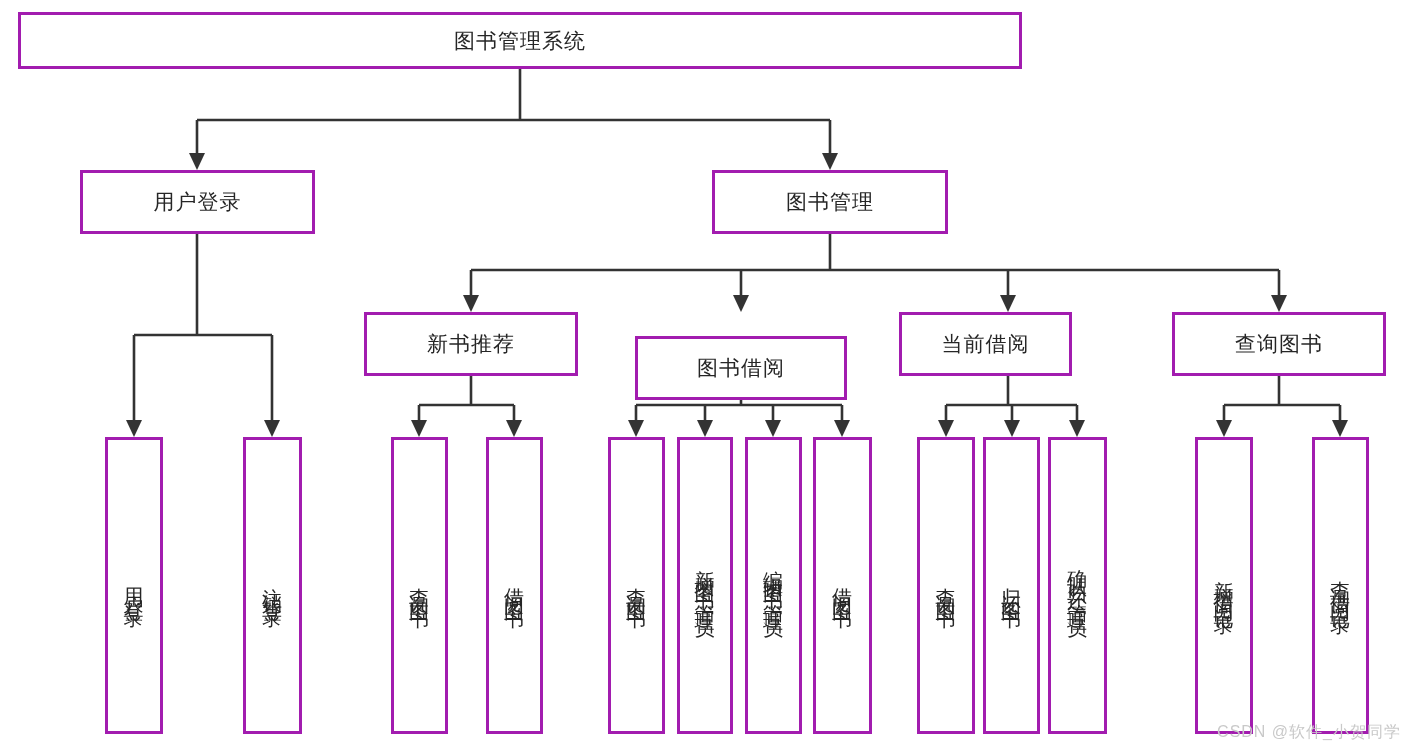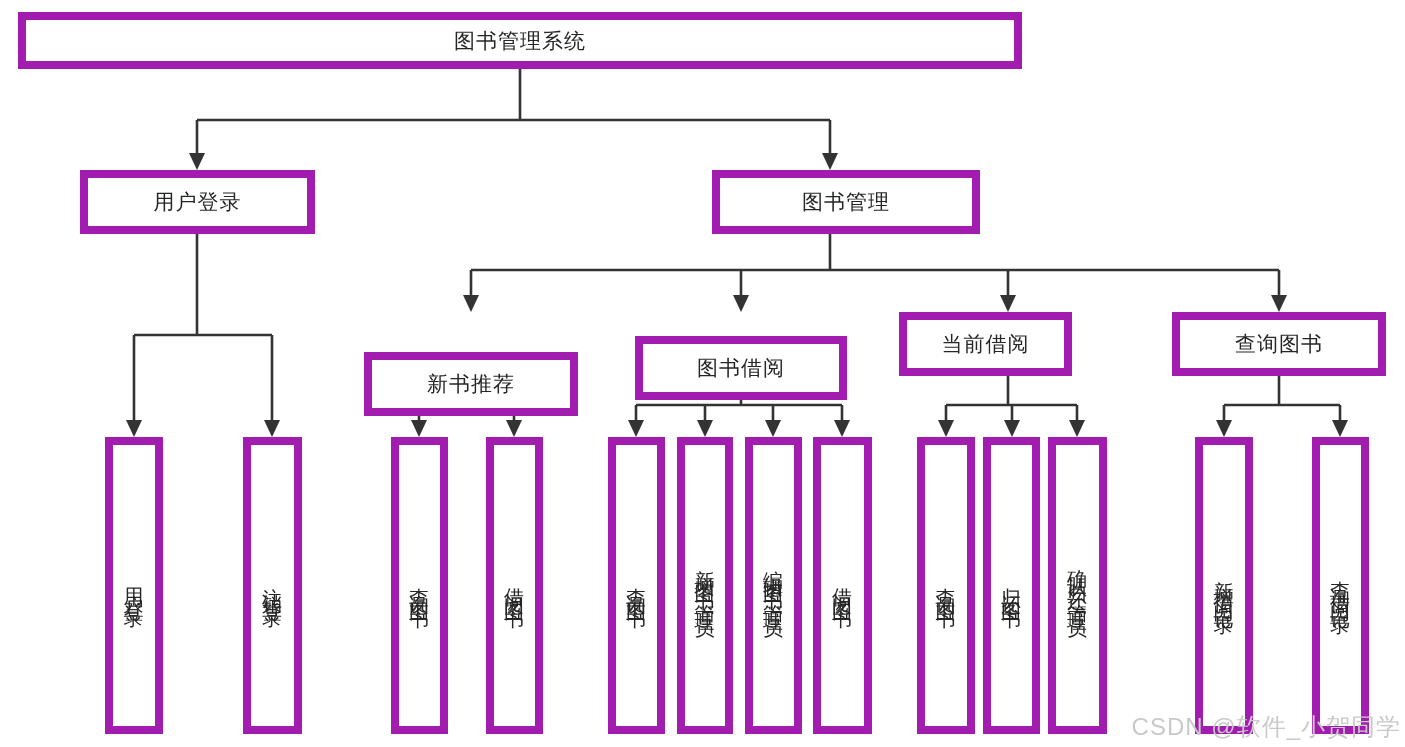--- a/index.html
+++ b/index.html
@@ -28,21 +28,21 @@
     fill: none;
   }
   svg.connectors polygon {
     fill: #333333;
     stroke: none;
   }
   .box {
     position: absolute;
     box-sizing: border-box;
     background: #ffffff;
-    border: 8px solid #a21caf;
+    border: 3px solid #a21caf;
     display: flex;
     align-items: center;
     justify-content: center;
     color: #262626;
     z-index: 2;
   }
   .hbox {
     font-size: 21px;
     font-weight: 500;
     letter-spacing: 1px;
@@ -55,43 +55,43 @@
     font-weight: 500;
   }
   .vbox .vtext {
     writing-mode: vertical-rl;
     text-orientation: mixed;
     letter-spacing: 7px;
     line-height: 1;
   }
   .root-box   { left: 18px;   top: 12px;  width: 1004px; height: 57px; }
   .user-login { left: 80px;   top: 170px; width: 235px;  height: 64px; }
-  .book-mgmt  { left: 712px;  top: 170px; width: 268px;  height: 64px; }
-  .new-books  { left: 364px;  top: 312px; width: 214px;  height: 64px; margin-top: 40px; }
+  .book-mgmt  { left: 712px;  top: 170px; width: 236px;  height: 64px; }
+  .new-books  { left: 364px;  top: 312px; width: 214px;  height: 64px; }
   .book-borrow{ left: 635px;  top: 312px; width: 212px;  height: 64px; margin-top: 24px; }
   .cur-borrow { left: 899px;  top: 312px; width: 173px;  height: 64px; }
   .borrow-rec { left: 1172px; top: 312px; width: 214px;  height: 64px; }
   .leaf-ul1 { left: 105px;  width: 58px; }
   .leaf-ul2 { left: 243px;  width: 59px; }
   .leaf-nb1 { left: 391px;  width: 57px; }
   .leaf-nb2 { left: 486px;  width: 57px; }
   .leaf-bb1 { left: 608px;  width: 57px; }
   .leaf-bb2 { left: 677px;  width: 56px; }
   .leaf-bb3 { left: 745px;  width: 57px; }
   .leaf-bb4 { left: 813px;  width: 59px; }
   .leaf-cb1 { left: 917px;  width: 58px; }
   .leaf-cb2 { left: 983px;  width: 57px; }
   .leaf-cb3 { left: 1048px; width: 59px; }
   .leaf-br1 { left: 1195px; width: 58px; }
   .leaf-br2 { left: 1312px; width: 57px; }
   .watermark {
     position: absolute;
     right: 4px;
     bottom: 4px;
-    font-size: 24px;
+    font-size: 16px;
     color: #c9c9c9;
     letter-spacing: 1px;
     z-index: 5;
     white-space: nowrap;
   }
 </style>
 </head>
 <body>
 
 <div class="canvas">

